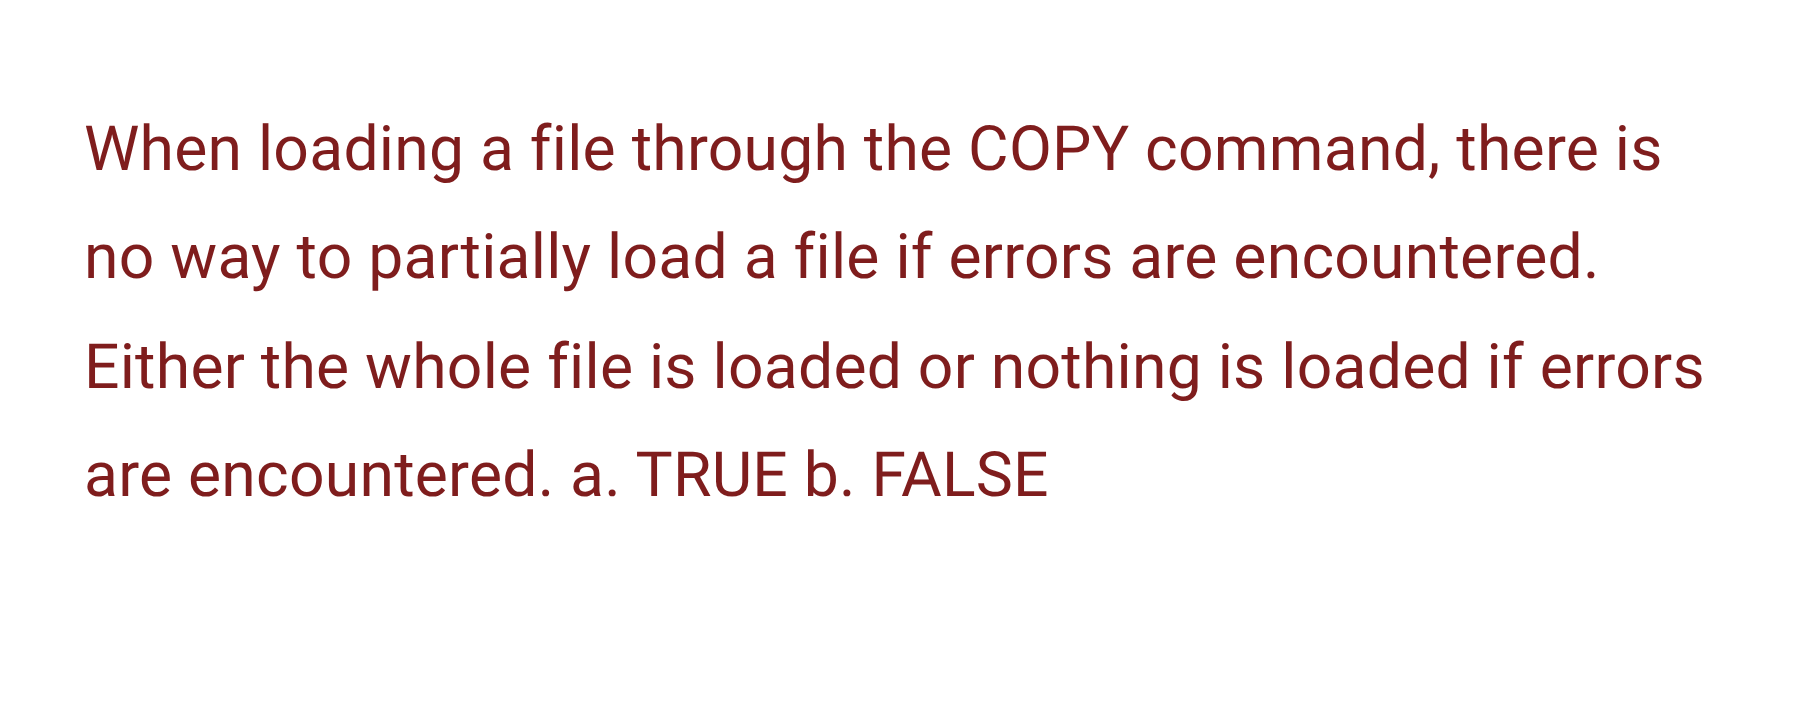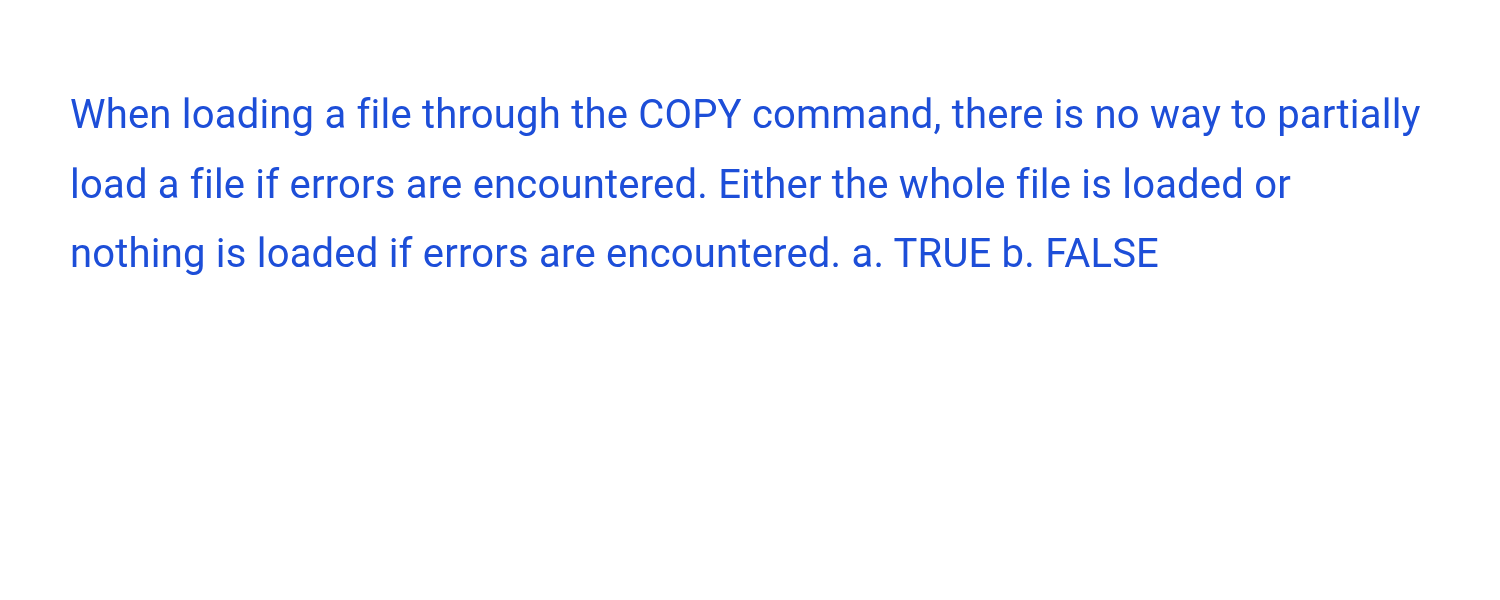--- a/index.html
+++ b/index.html
@@ -9,23 +9,23 @@
     }
     body {
       width: 1500px;
       height: 600px;
       background: #ffffff;
       font-family: -apple-system, BlinkMacSystemFont, "Segoe UI", Roboto, Helvetica, Arial, sans-serif;
       padding: 80px 70px 70px 70px;
       overflow: hidden;
     }
     .question-text {
-      font-size: 40px;
+      font-size: 52px;
       line-height: 1.74;
-      color: #1d4ed8;
+      color: #7f1d1d;
       font-weight: 400;
       letter-spacing: 0.2px;
     }
   </style>
 </head>
 <body>
 
 <div class="question-text">When loading a file through the COPY command, there is no way to partially load a file if errors are encountered. Either the whole file is loaded or nothing is loaded if errors are encountered. a. TRUE b. FALSE</div>
 
 </body></html>

